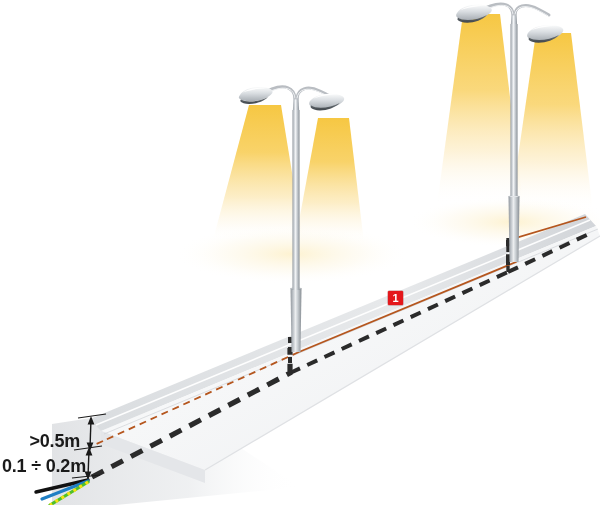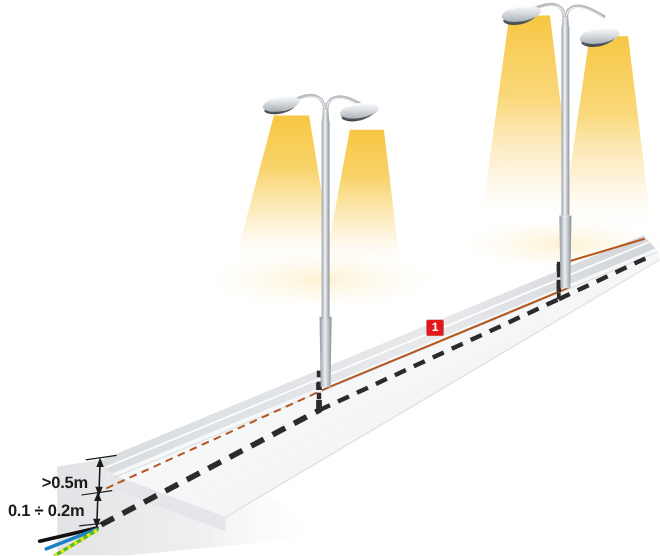--- a/index.html
+++ b/index.html
@@ -7,21 +7,21 @@
   body{
     width:600px;height:505px;position:relative;overflow:hidden;
     font-family:"Liberation Sans", sans-serif;
     background:#ffffff;
   }
   #stage{position:absolute;left:0;top:0;width:600px;height:505px;}
   #stage svg{position:absolute;left:0;top:0;}
   .dim-label{
     position:absolute;
     font-family:"Liberation Sans", sans-serif;
-    font-size:15px;
+    font-size:18px;
     font-weight:700;
     color:#1a1a1a;
     white-space:nowrap;
     letter-spacing:-0.2px;
   }
   #label-05m{left:0px;top:431px;width:80px;text-align:right;}
   #label-0102m{left:0px;top:456px;width:80px;text-align:center;padding-left:2px;}
   #badge-1{
     position:absolute;left:388px;top:291px;
     width:15px;height:14px;

